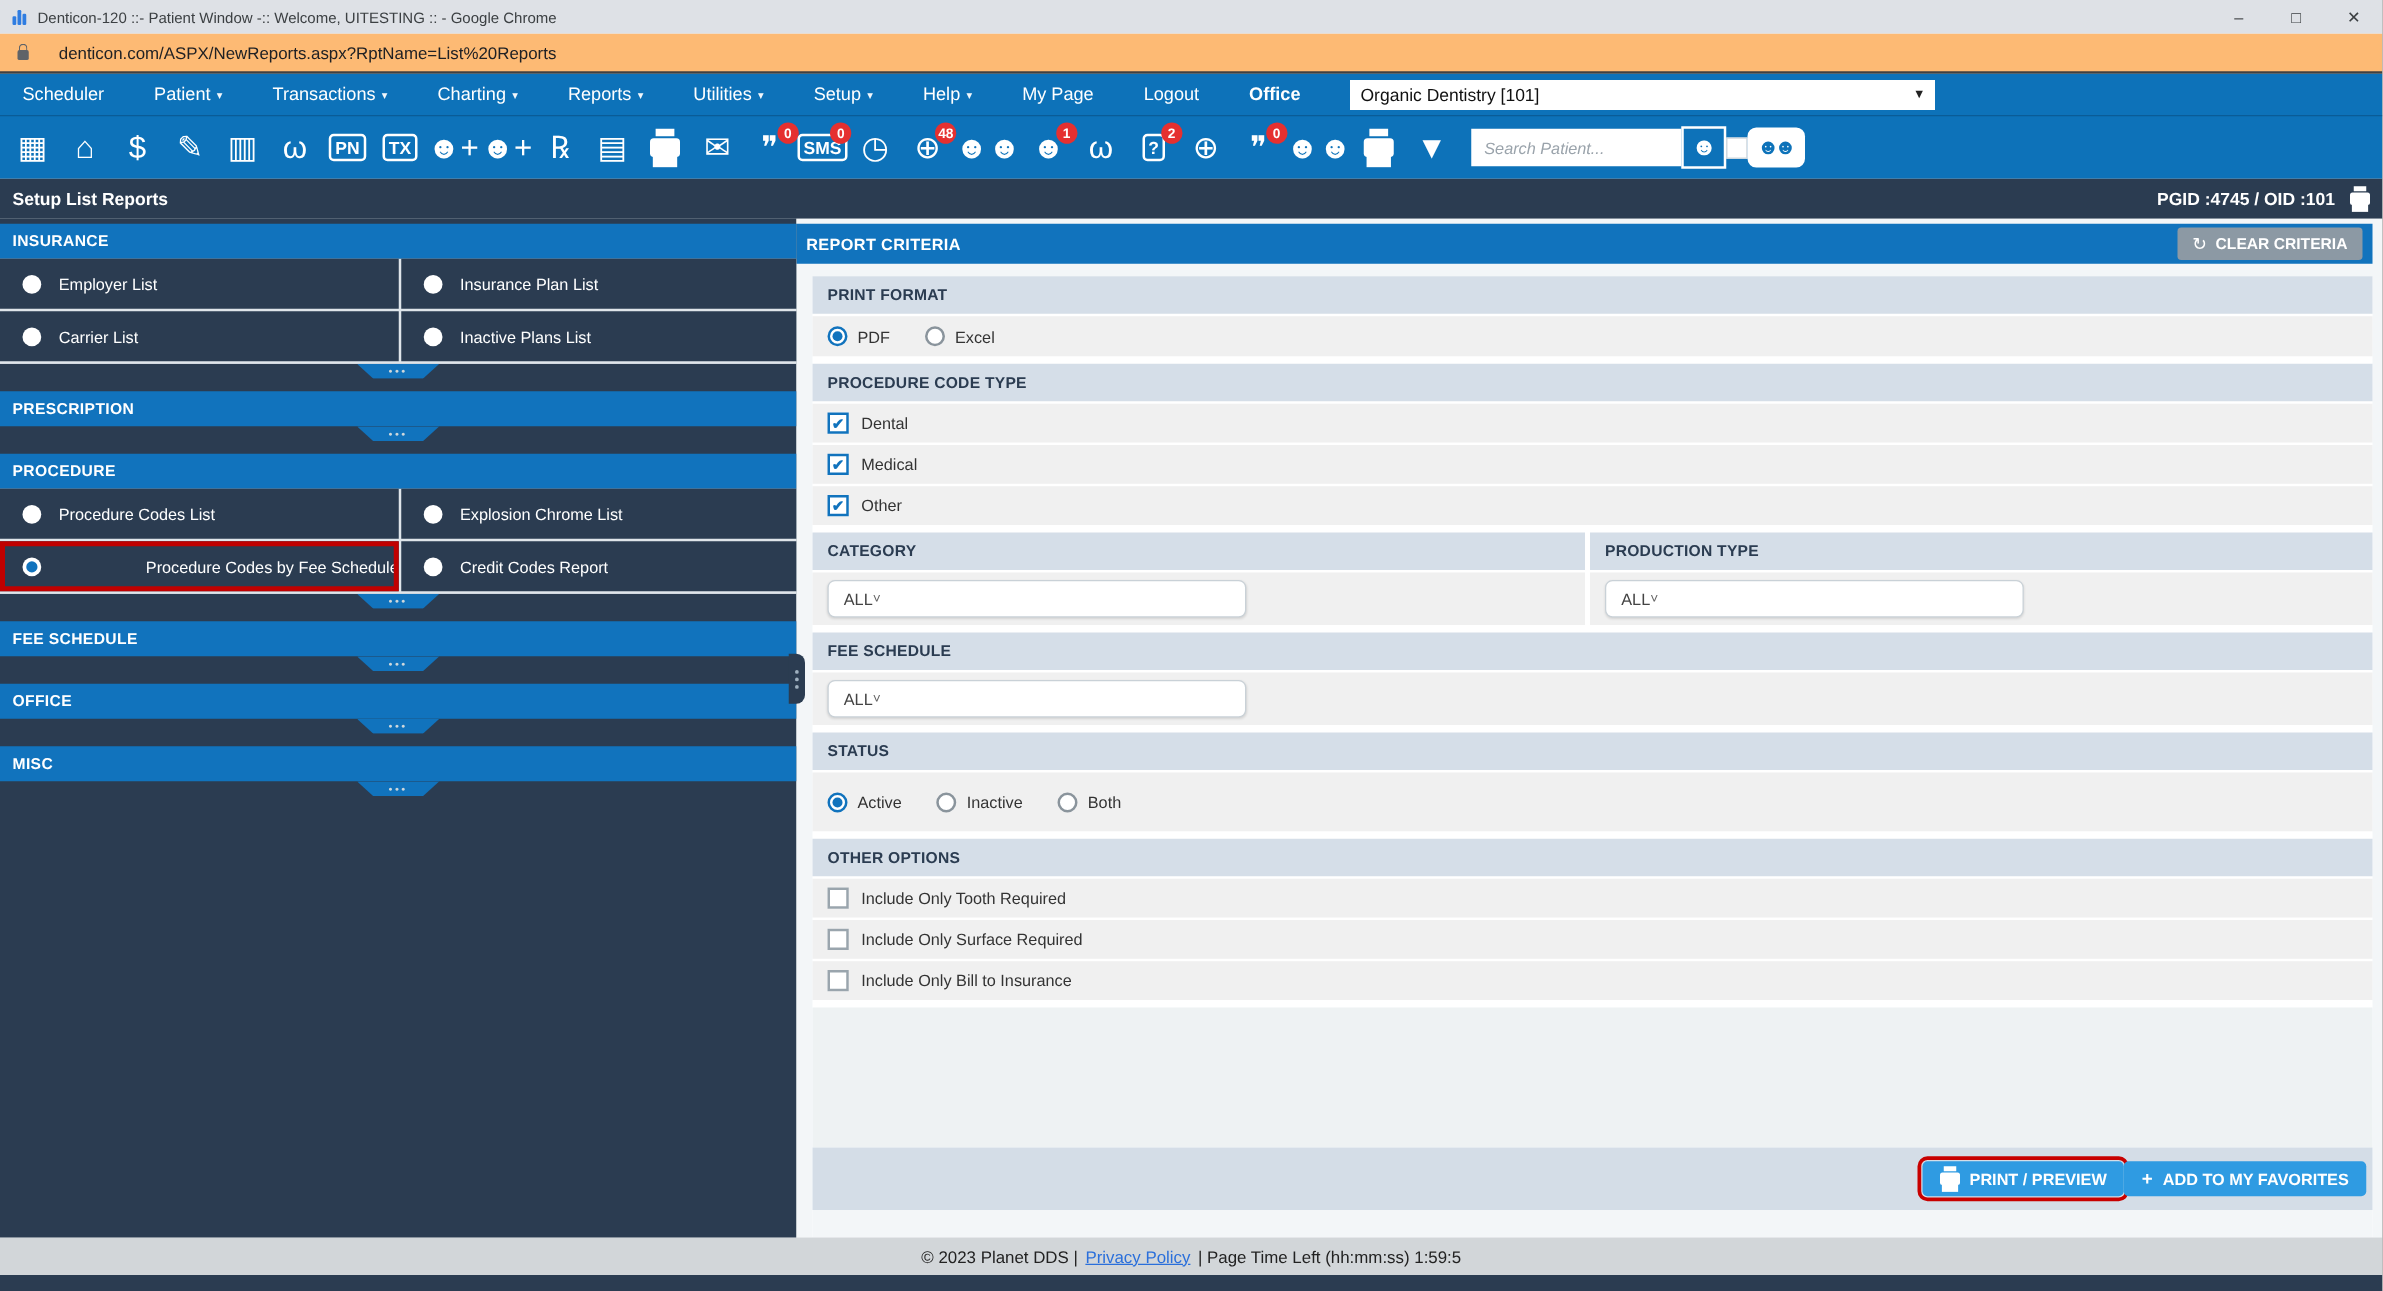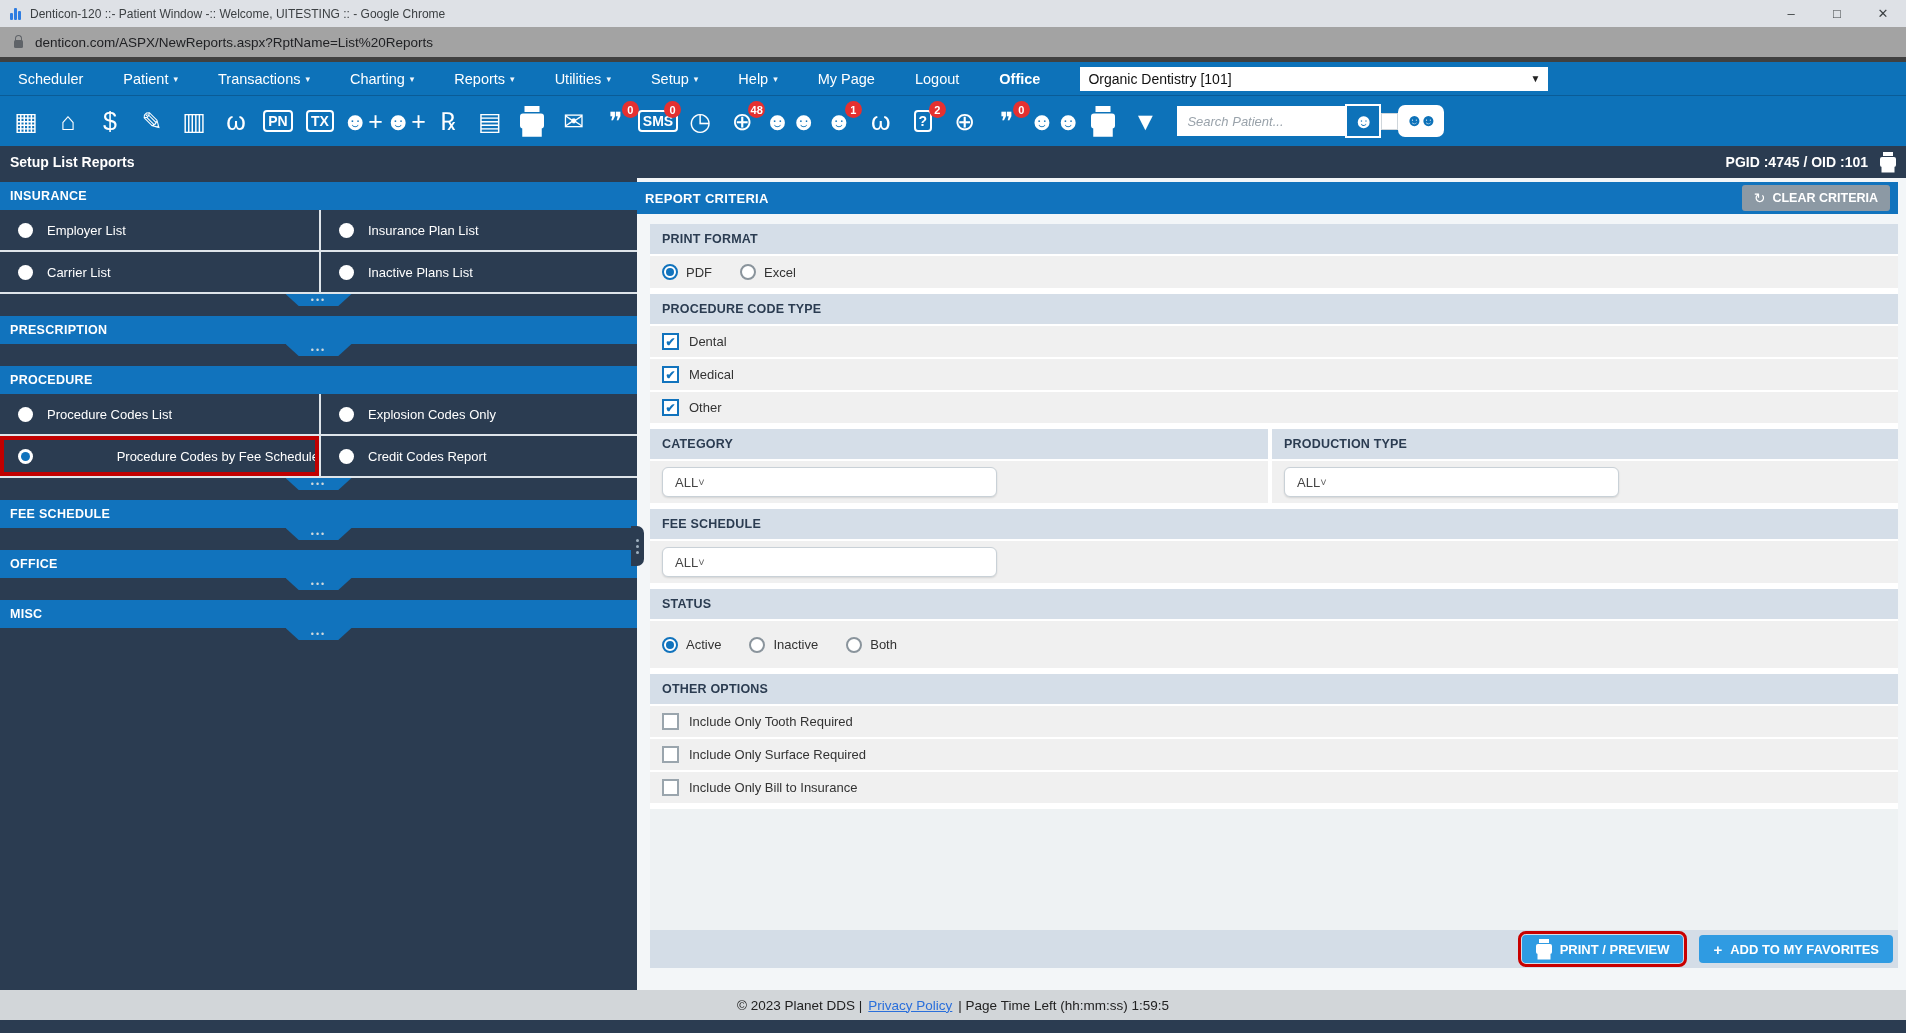--- a/index.html
+++ b/index.html
@@ -6,21 +6,21 @@
   .screen{width:1906px;height:1033px;background:#fff;display:flex;flex-direction:column;overflow:hidden;position:relative;}
 
   
   .titlebar{height:27px;background:#dee1e6;display:flex;align-items:center;padding-left:10px;flex:none;}
   .favicon{display:inline-flex;align-items:flex-end;gap:1px;margin-right:9px;}
   .favicon i{display:block;width:3px;background:#2f7de1;border-radius:1px;}
   .favicon i:nth-child(1){height:7px}.favicon i:nth-child(2){height:12px}.favicon i:nth-child(3){height:9px}
   .titletext{font-size:12px;color:#3c4043;}
   .wincontrols{margin-left:auto;display:flex;}
   .wc{width:46px;height:27px;display:flex;align-items:center;justify-content:center;font-size:13px;color:#3c4043;}
-  .urlbar{height:30px;background:#a3a3a3;border-bottom:5px solid #404040;display:flex;align-items:center;padding-left:14px;gap:12px;flex:none;}
+  .urlbar{height:30px;background:#fdba74;border-bottom:2px solid #404040;display:flex;align-items:center;padding-left:14px;gap:24px;flex:none;}
   .lock{width:9px;height:8px;background:#5f6368;border-radius:1.5px;position:relative;margin-top:4px;flex:none;}
   .lock:before{content:"";position:absolute;left:1px;top:-5px;width:5px;height:6px;border:1.5px solid #5f6368;border-bottom:none;border-radius:4px 4px 0 0;}
   .urltext{font-size:13.5px;color:#202124;}
 
   
   .navbar{height:33px;background:#0d72b9;display:flex;align-items:center;color:#fff;padding-left:18px;gap:40px;flex:none;font-size:14.5px;}
   .navitem{display:flex;gap:5px;align-items:center;cursor:default;white-space:nowrap;}
   .caret{font-size:9px;opacity:.95;}
   .office-label{font-weight:bold;}
   .officesel{width:452px;height:24px;background:#fff;color:#111;font-size:14px;display:flex;align-items:center;justify-content:space-between;padding:0 8px;margin-left:0;flex:none;}
@@ -79,21 +79,21 @@
   .rad.sel:after{content:"";position:absolute;inset:2px;border-radius:50%;background:#1173bd;}
   .cb{width:17px;height:17px;background:#fff;border:2px solid #9aa5ad;box-sizing:border-box;display:flex;align-items:center;justify-content:center;flex:none;margin-right:10px;}
   .cb.on{border-color:#1173bd;color:#1173bd;font-size:12px;font-weight:bold;}
   .cb.on:after{content:"\2714";}
   .lbl{font-size:13px;color:#333;}
   .twocol{display:grid;grid-template-columns:618px 1fr;column-gap:4px;flex:none;}
   .selrow{height:42px;background:#f0f0f0;display:flex;align-items:center;padding-left:12px;margin-top:2px;}
   .dd{width:335px;height:30px;background:#fff;border:1px solid #c9d1d7;border-radius:6px;box-shadow:0 1px 2px rgba(0,0,0,.12);display:flex;align-items:center;padding:0 12px;font-size:13px;color:#444;box-sizing:border-box;cursor:pointer;}
   .ddcaret{color:#666;font-size:11px;}
   .spacer{flex:1;background:#eef2f3;margin-top:6px;}
-  .btnbar{height:38px;background:#d4dde7;display:flex;align-items:center;justify-content:flex-end;gap:16px;padding-right:5px;flex:none;}
+  .btnbar{height:50px;background:#d4dde7;display:flex;align-items:center;justify-content:flex-end;gap:0;padding-right:5px;flex:none;}
   .btn{height:28px;background:#2f9be2;color:#fff;font-weight:bold;font-size:13px;border-radius:4px;display:flex;align-items:center;gap:8px;padding:0 14px;cursor:pointer;}
   .btn.redline{outline:3px solid #c80000;outline-offset:1px;}
   .plusic{font-size:15px;}
   .btmpad{height:22px;background:#f3f6f8;flex:none;}
 
   
   .footer{height:30px;background:#d2d6d9;display:flex;align-items:center;justify-content:center;gap:6px;font-size:13.5px;color:#222;flex:none;}
   .footer a{color:#2a6fdb;text-decoration:underline;cursor:pointer;}
   .bottomstrip{height:13px;background:#2b3c51;flex:none;}
 </style>
@@ -315,21 +315,21 @@
       <div class="sbheader">
           <span>PROCEDURE</span>
         </div>
       <div class="cellgrid">
         <div class="cell">
             <span class="sbradio"></span>
             <span>Procedure Codes List</span>
           </div>
         <div class="cell">
             <span class="sbradio"></span>
-            <span>Explosion Codes Only</span>
+            <span>Explosion Chrome List</span>
           </div>
         <div class="cell redbox">
             <span class="sbradio sel"></span>
             <span>Procedure Codes by Fee Schedule</span>
           </div>
         <div class="cell">
             <span class="sbradio"></span>
             <span>Credit Codes Report</span>
           </div>
       </div>

